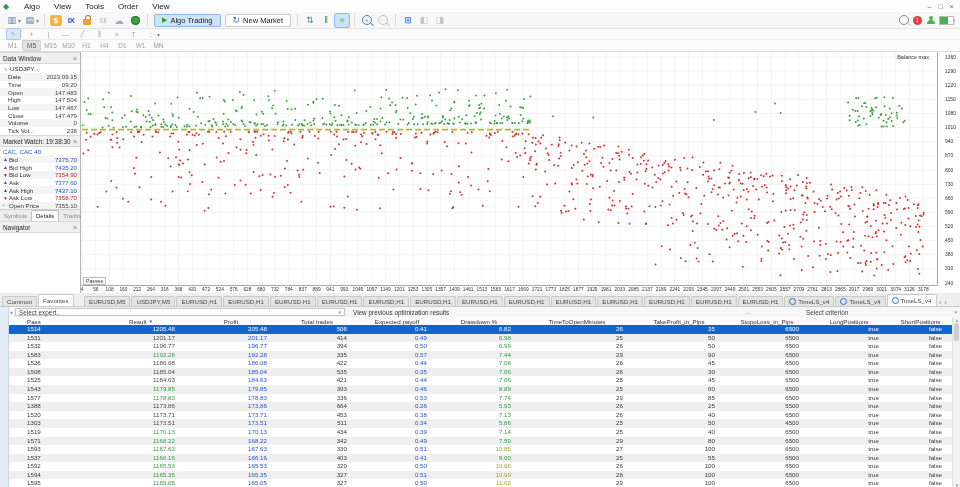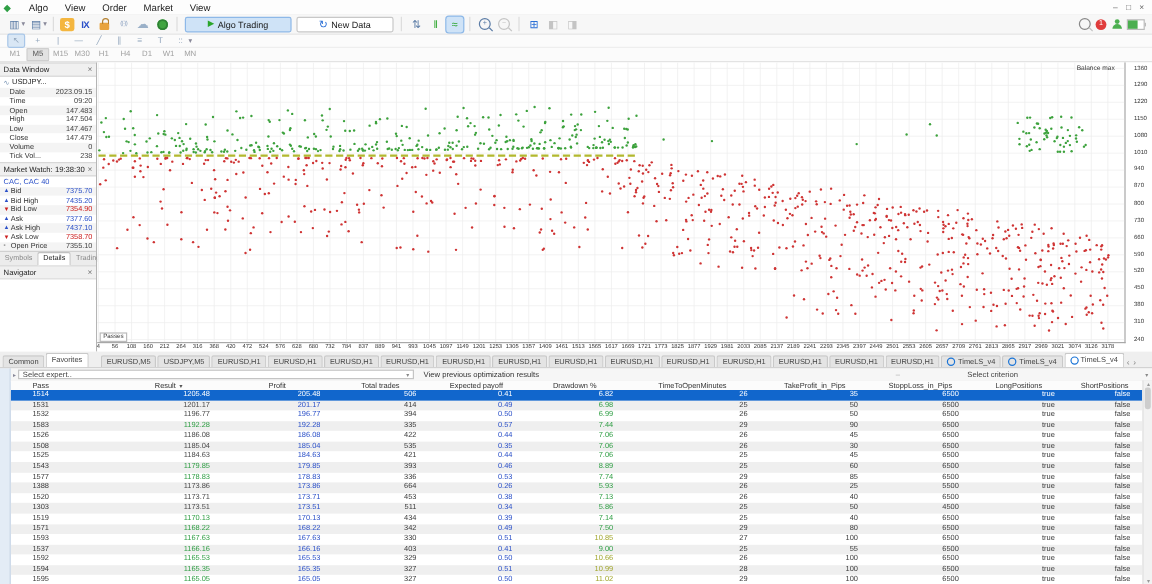--- a/index.html
+++ b/index.html
@@ -21,21 +21,21 @@
   .dd{font-size:6px;color:#889;margin:0 1px 0 -2px;}
   .sep{width:1px;height:12px;background:#ddd;margin:0 4px;}
   .dollar{background:#f4b63f;color:#fff;font-weight:bold;font-size:8px;width:12px;height:11px;border-radius:2px;}
   .ix{color:#2b50c8;font-weight:bold;font-size:8px;letter-spacing:-0.5px;}
   .lockbody{width:8px;height:6px;background:#e8a33d;border-radius:1px;position:relative;margin-top:4px;}
   .lockbody:before{content:'';position:absolute;top:-4px;left:1.5px;width:4px;height:4px;
       border:1px solid #b5802f;border-bottom:none;border-radius:3px 3px 0 0;}
   .bcast{font-size:5px;color:#8aa0c0;letter-spacing:-0.5px;}
   .cloud{color:#9ab0c8;font-size:10px;}
   .globe{width:9px;height:9px;border-radius:50%;background:#3fa43f;box-shadow:inset 0 0 0 1.5px #2e8233;}
-  .btn{display:flex;align-items:center;height:13px;padding:0 18px;margin:0 2px;font-size:7.5px;color:#1a1a1a;
+  .btn{display:flex;align-items:center;height:13px;padding:0 7px;margin:0 2px;font-size:7.5px;color:#1a1a1a;
        background:#fff;border:1px solid #c8c8c8;border-radius:2px;gap:3px;}
   .btn.algo{background:#cfe3f7;border-color:#8db8e8;}
   .play{color:#2aa52a;font-size:7px;}
   .no-ic{color:#2b6fd6;font-size:9px;}
   .grn{color:#2aa52a;}
   .act{background:#cfe3f7;box-shadow:0 0 0 1px #8db8e8;}
   .blueic{color:#2b6fd6;}
   .dis{color:#c4c4c4;}
   .mg{width:8px;height:8px;border:1.2px solid #5b7ca6;border-radius:50%;position:relative;
       display:flex;align-items:center;justify-content:center;font-size:6px;color:#5b7ca6;line-height:6px;}
@@ -130,22 +130,22 @@
   .t-scroll .ar{position:absolute;left:1px;width:6px;font-size:5px;color:#999;text-align:center;}
 </style>
 </head>
 <body>
 
 <div class="abs menubar">
   <span class="logo">◆</span>
   <div id="menus" style="display:flex;">
       <span class="menu-item">Algo</span>
       <span class="menu-item">View</span>
+      <span class="menu-item">Tools</span>
       <span class="menu-item">Order</span>
-      <span class="menu-item">Market</span>
       <span class="menu-item">View</span>
     </div>
   <div class="win-controls">
     <span>–</span>
     <span>□</span>
     <span>×</span>
   </div>
 </div>
 
 <div class="abs tb1">
@@ -164,21 +164,21 @@
   <span class="ic">
       <span class="globe"></span>
     </span>
   <span class="sep"></span>
   <button class="btn algo">
     <span class="play">▶</span>
     <span>Algo Trading</span>
   </button>
   <button class="btn">
     <span class="no-ic">↻</span>
-    <span>New Data</span>
+    <span>New Market</span>
   </button>
   <span class="sep"></span>
   <span class="ic">⇅</span>
   <span class="ic grn">‖</span>
   <span class="ic act grn">≈</span>
   <span class="sep"></span>
   <span class="ic">
       <span class="mg">+</span>
     </span>
   <span class="ic">

